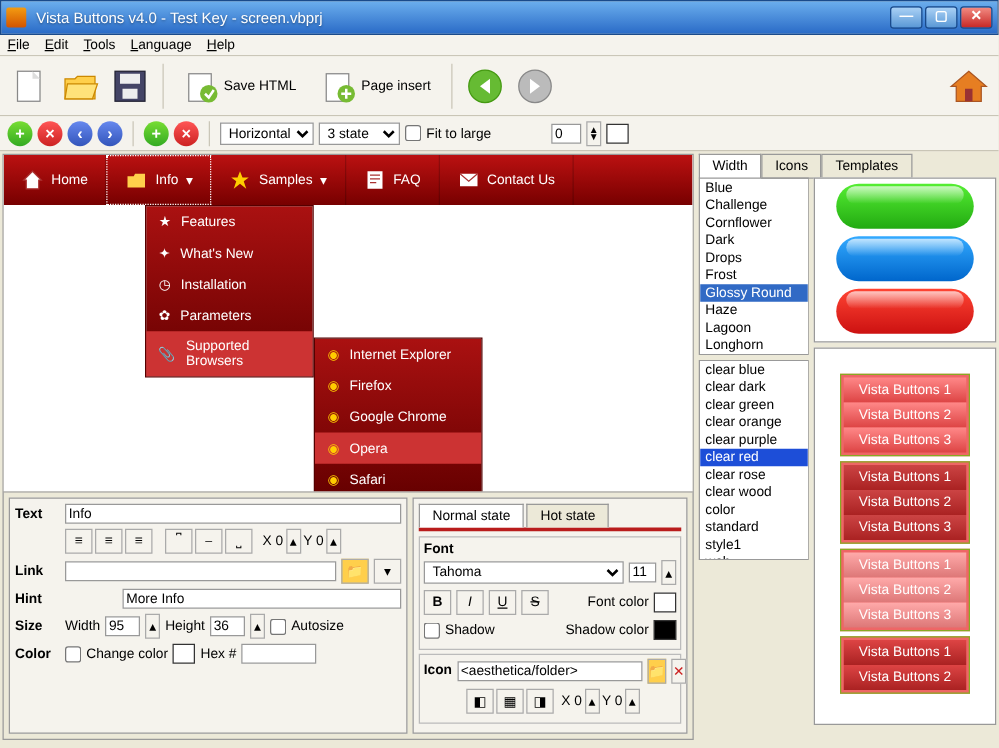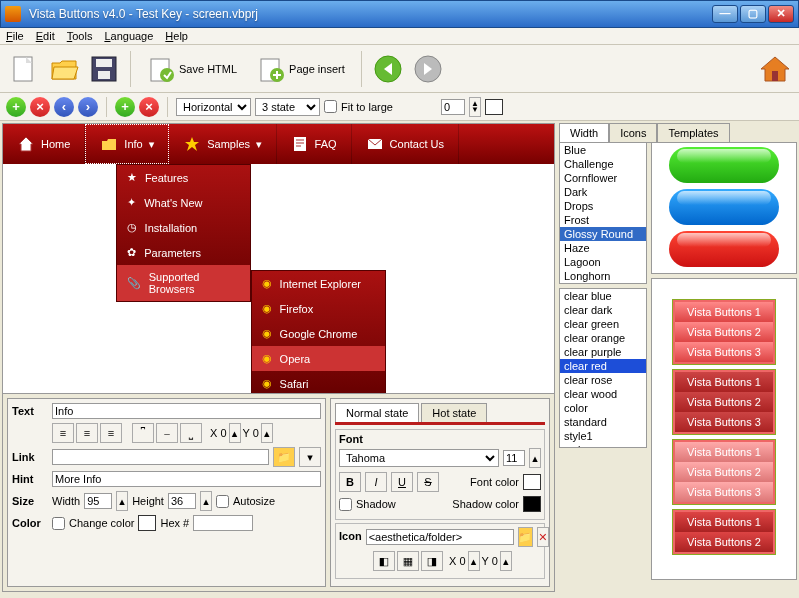--- a/index.html
+++ b/index.html
@@ -274,21 +274,21 @@
             <div class="tbtn" style="width:12px">▴</div>
         </div>
         <div class="prow">
             <span class="plabel">Link</span>
             <input type="text" style="flex: 1 1 0%;">
             <div class="tbtn" style="background:#ffcf4b">📁</div>
             <div class="tbtn">▾</div>
           </div>
         <div class="prow">
             <span class="plabel">Hint</span>
-            <input type="text" style="flex: 1 1 0%;" value="More Info">
+            <input type="text" style="flex: 1 1 0%; margin-left: 46px;" value="More Info">
           </div>
         <div class="prow">
             <span class="plabel">Size</span>
           <span>Width</span>
             <input type="text" style="width: 28px;" value="95">
             <div class="tbtn" style="width:12px">▴</div>
           <span>Height</span>
             <input type="text" style="width: 28px;" value="36">
             <div class="tbtn" style="width:12px">▴</div>
           <input type="checkbox" style="">

